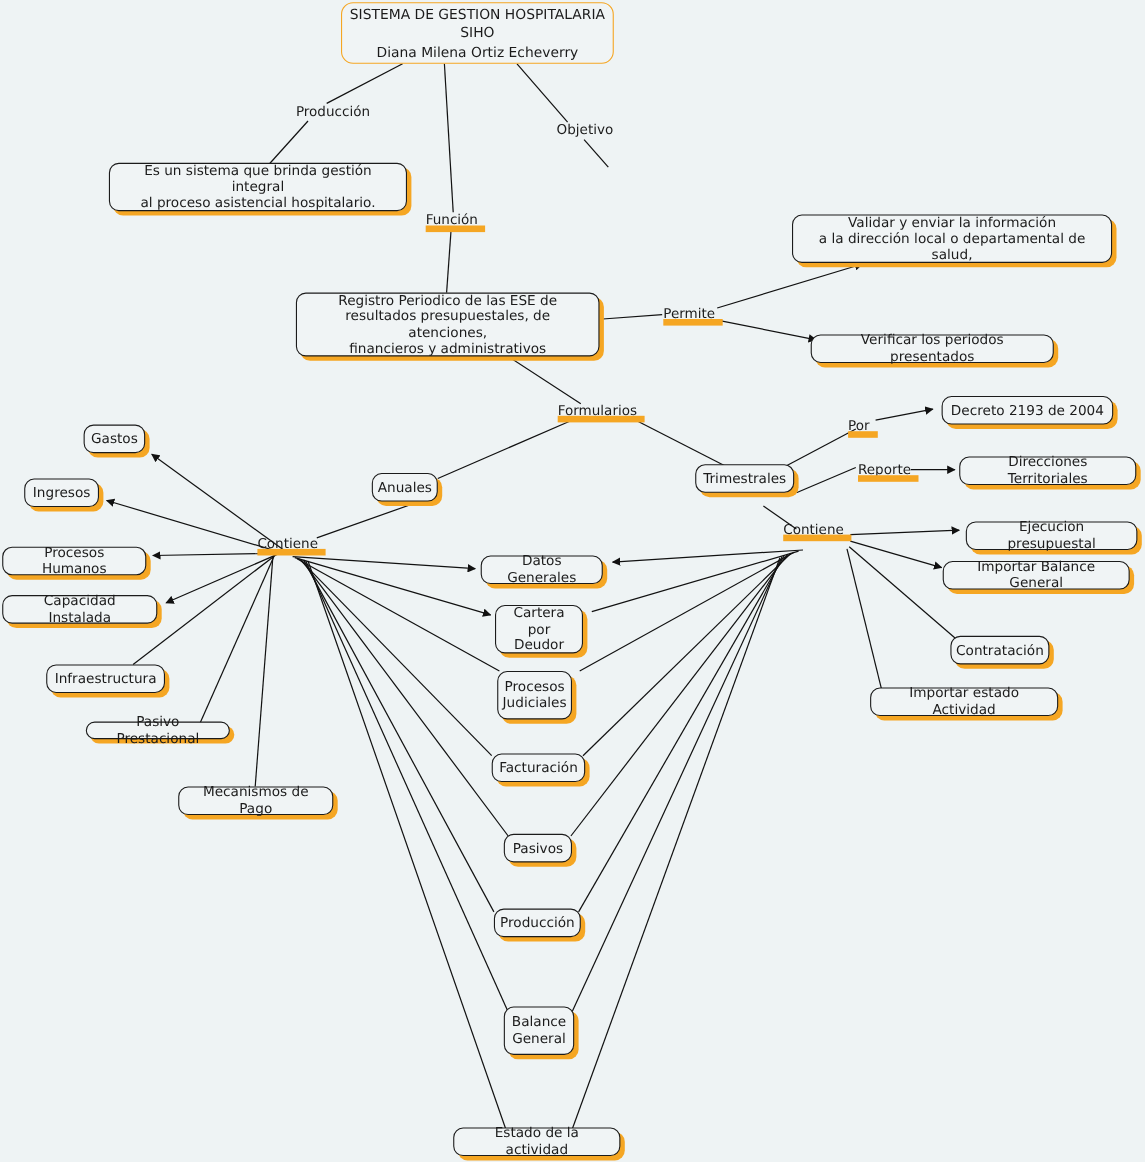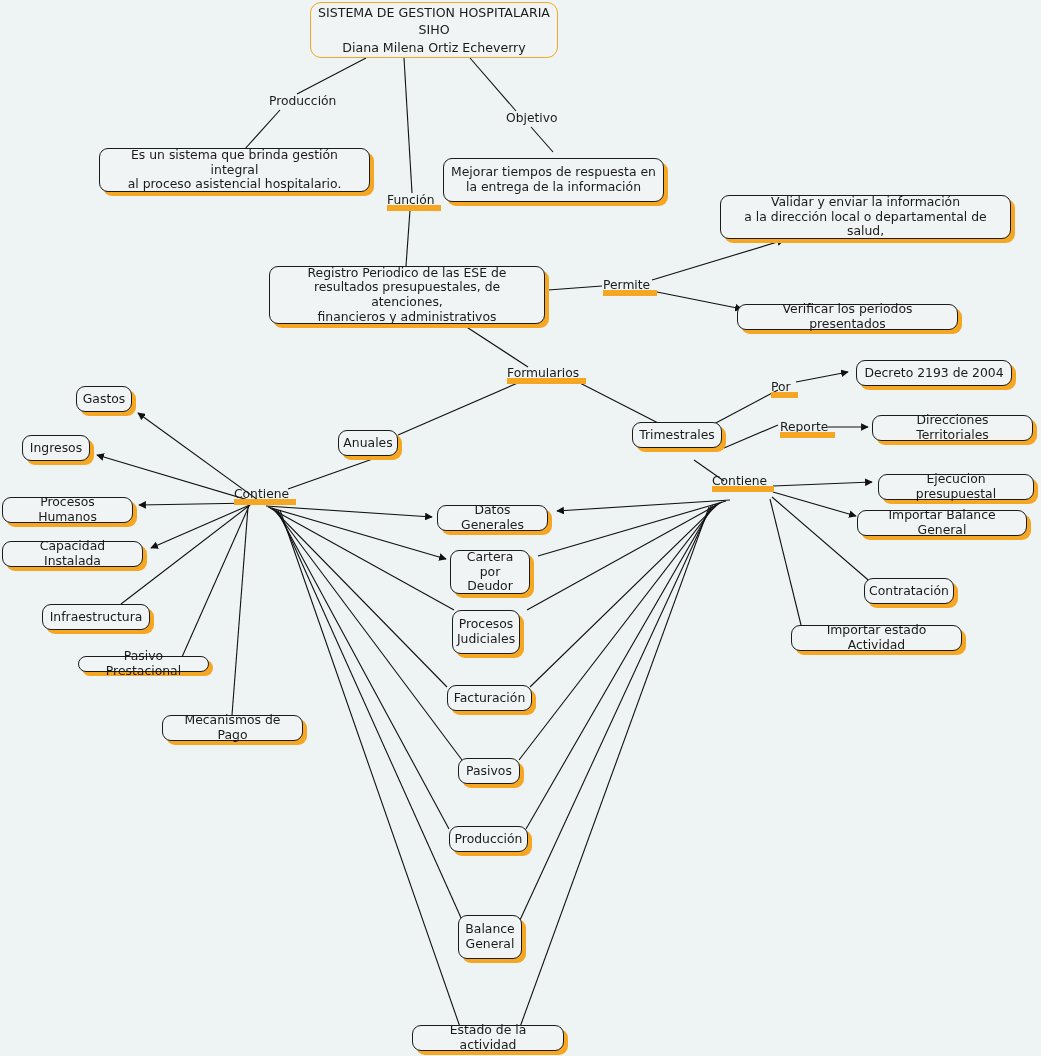--- a/index.html
+++ b/index.html
@@ -179,24 +179,20 @@
   </div>
   <div class="linklabel bar" style="left:711px; top:474px;">
     <span>Contiene</span>
   </div>
 
   <div class="node" style="left:99px; top:148px; width:271px; height:44px;">
     <span class="txt">Es un sistema que brinda gestión integral
 al proceso asistencial hospitalario.</span>
   </div>
 
-  <div class="node" style="left:443px; top:158px; width:221px; height:44px;">
-    <span class="txt">Mejorar tiempos de respuesta en
-la entrega de la información</span>
-  </div>
 
   <div class="node" style="left:720px; top:195px; width:291px; height:44px;">
     <span class="txt">Validar y enviar la información
 a la dirección local o departamental de salud,</span>
   </div>
 
   <div class="node" style="left:737px; top:304px; width:221px; height:26px;">
     <span class="txt">Verificar los periodos presentados</span>
   </div>
 

